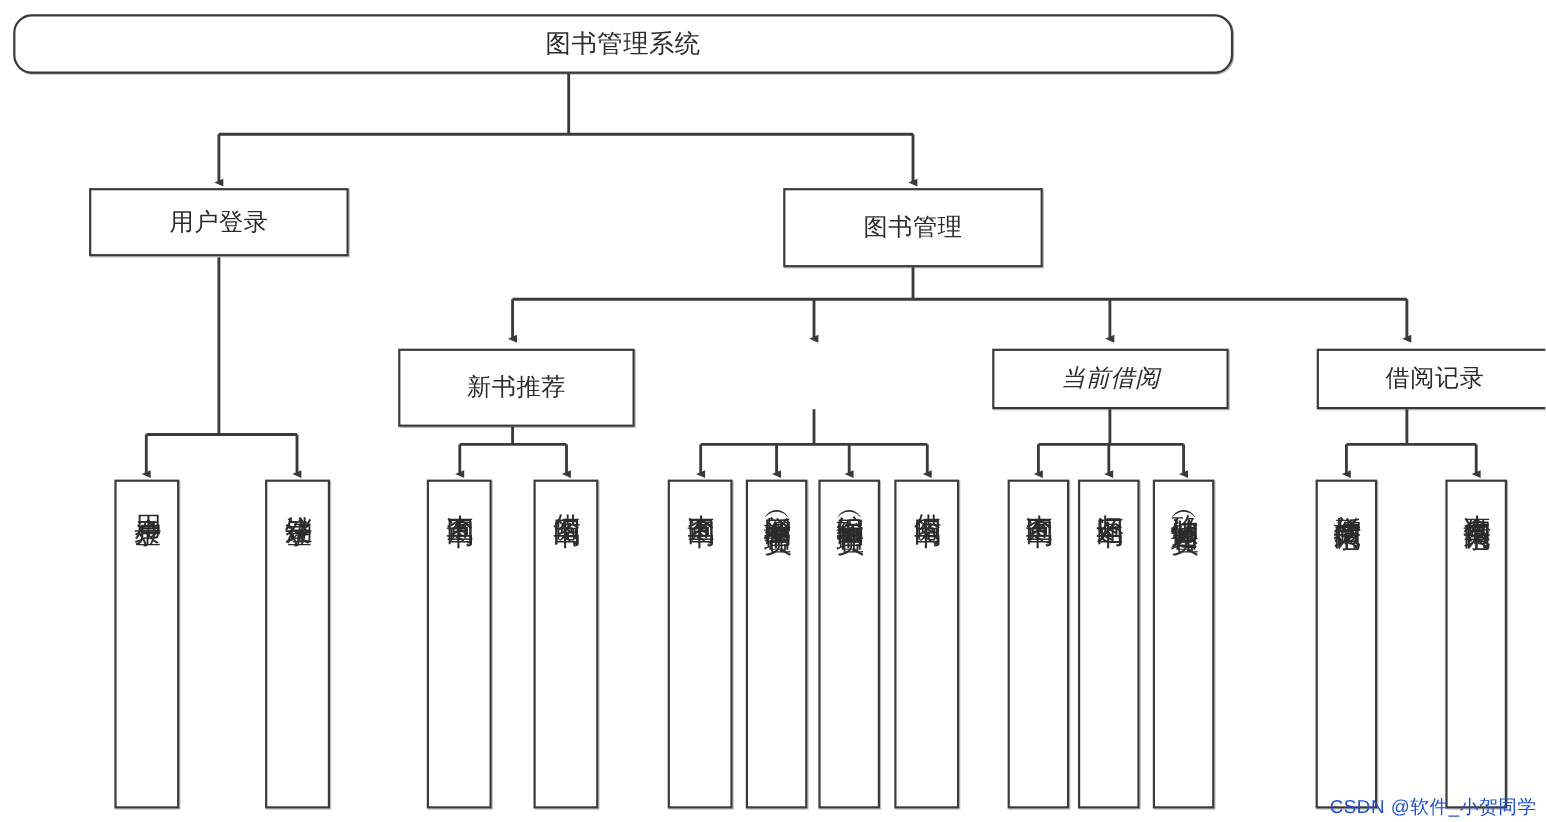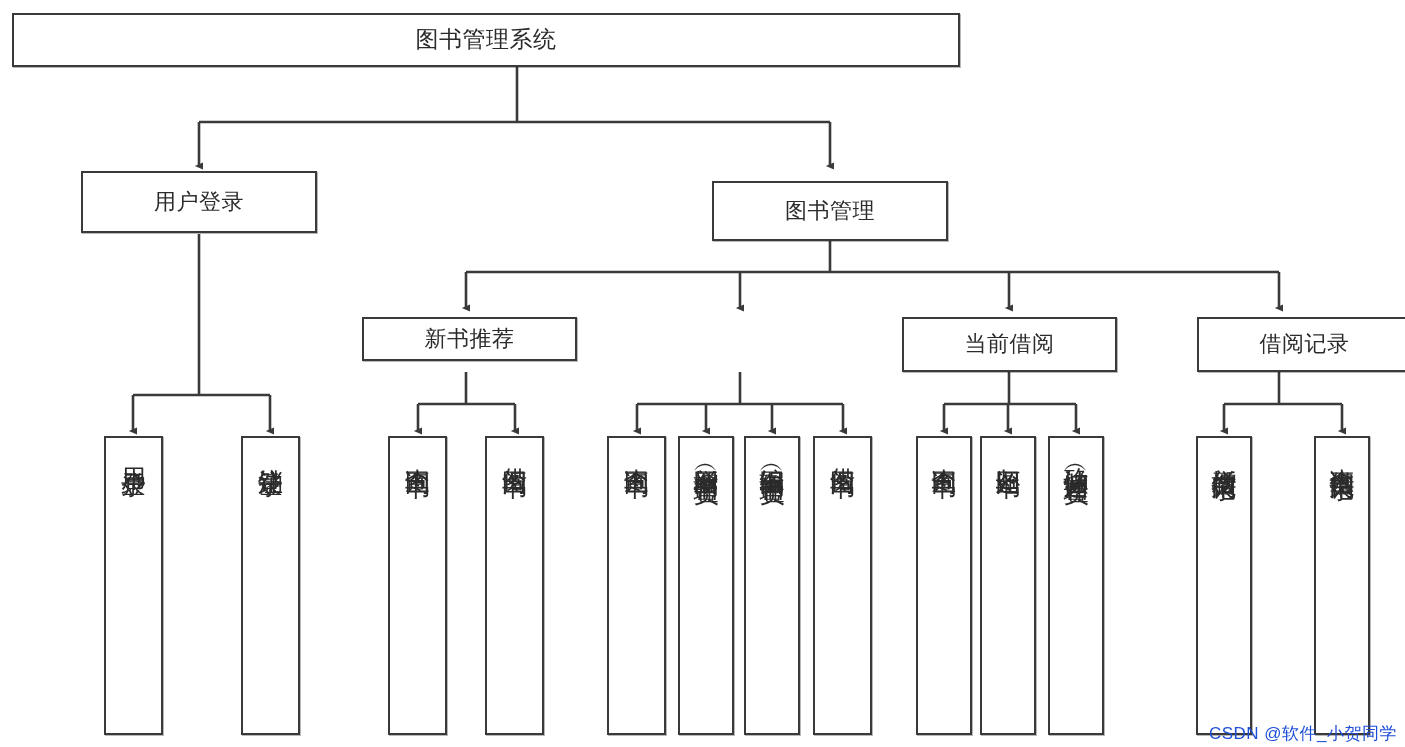--- a/index.html
+++ b/index.html
@@ -123,35 +123,35 @@
       <path d="M1008,404 L1008,431" marker-end="url(#arrowhead)"></path>
       <path d="M1076,404 L1076,431" marker-end="url(#arrowhead)"></path>
 
       <path d="M1279,372 L1279,404"></path>
       <path d="M1224,404 L1342,404"></path>
       <path d="M1224,404 L1224,431" marker-end="url(#arrowhead)"></path>
       <path d="M1342,404 L1342,431" marker-end="url(#arrowhead)"></path>
     </g>
   </svg>
 
-  <div class="node horizontal root" style="left:12px; top:13px; width:948px; height:54px;">
+  <div class="node horizontal root" style="left:12px; top:13px; width:1109px; height:54px;border-radius:17px;">
     <span class="node-label">图书管理系统</span>
   </div>
 
   <div class="node horizontal" style="left:81px; top:171px; width:236px; height:62px;">
     <span class="node-label">用户登录</span>
   </div>
-  <div class="node horizontal" style="left:712px; top:181px; width:236px; height:60px;">
+  <div class="node horizontal" style="left:712px; top:171px; width:236px; height:72px;">
     <span class="node-label">图书管理</span>
   </div>
 
-  <div class="node horizontal" style="left:362px; top:317px; width:215px; height:44px;">
+  <div class="node horizontal" style="left:362px; top:317px; width:215px; height:71px;">
     <span class="node-label">新书推荐</span>
   </div>
-  <div class="node horizontal" style="left:902px; top:317px; width:215px; height:55px;">
+  <div class="node horizontal" style="left:902px; top:317px; width:215px; height:55px;font-style:italic;">
     <span class="node-label">当前借阅</span>
   </div>
   <div class="node horizontal" style="left:1172px; top:317px; width:215px; height:55px;margin-left:25px;">
     <span class="node-label">借阅记录</span>
   </div>
 
   <div class="node vertical" style="left:104px; top:436px; width:59px; height:299px;">
     <span class="node-label">用户登录</span>
   </div>
   <div class="node vertical" style="left:241px; top:436px; width:59px; height:299px;">

